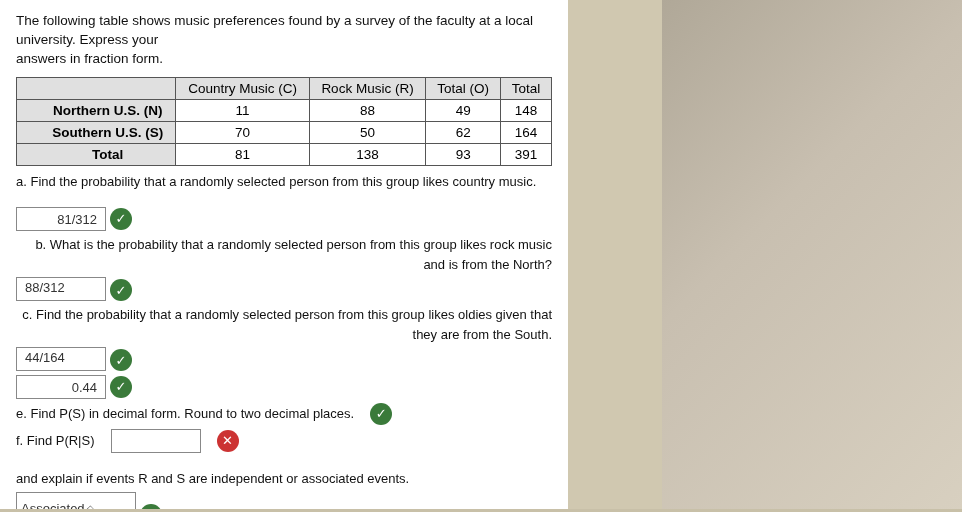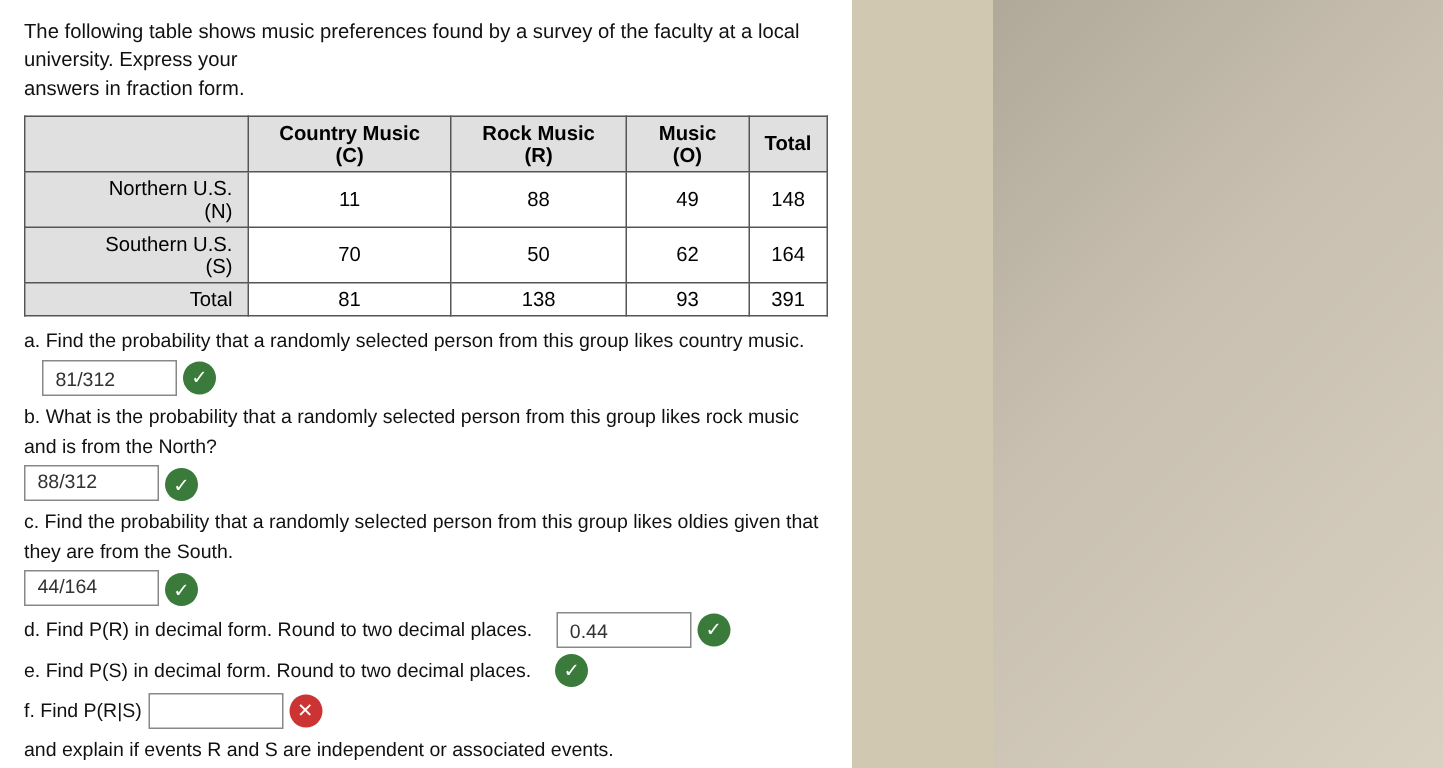--- a/index.html
+++ b/index.html
@@ -31,37 +31,38 @@
       margin-bottom: 6px;
     }
     th, td {
       border: 1px solid #555;
       padding: 3px 10px;
       text-align: center;
       font-size: 13.5px;
     }
     th {
       background: #e0e0e0;
+      font-weight: normal;
+    }
+    td.row-label {
+      text-align: center;
       font-weight: bold;
-    }
-    td.row-label {
-      text-align: right;
-      font-weight: normal;
       background: #e0e0e0;
       padding-left: 33px;
     }
     .question-row {
       font-size: 13px;
       color: #111;
       margin: 4px 0 2px 0;
       line-height: 1.5;
       display: flex;
       align-items: center;
       flex-wrap: wrap;
-      gap: 4px;
+      gap: 16px;
+      text-align: right;
     }
     .answer-box {
       border: 1px solid #888;
       background: #fff;
       padding: 2px 8px;
       min-width: 90px;
       height: 24px;
       display: inline-block;
       font-size: 13px;
       color: #333;
@@ -90,21 +91,20 @@
       background: #cc3333;
       color: white;
       font-size: 13px;
       vertical-align: middle;
       cursor: pointer;
     }
     .inline-answer {
       display: inline-flex;
       align-items: center;
       gap: 4px;
-      margin-left: 12px;
     }
     .block-answer {
       display: flex;
       align-items: flex-end;
       gap: 4px;
       margin: 3px 0 3px 0;
     }
     .dropdown-box {
       border: 1px solid #888;
       background: #fff;
@@ -164,21 +164,21 @@
     <span>The following table shows music preferences found by a survey of the faculty at a local university. Express your</span><br>
     <span>answers in fraction form.</span>
   </p>
 
   <table>
     <thead>
       <tr>
         <th></th>
         <th>Country Music (C)</th>
         <th>Rock Music (R)</th>
-        <th>Music (O)</th>
+        <th>Total (O)</th>
         <th>Total</th>
       </tr>
     </thead>
     <tbody>
       <tr>
         <td class="row-label">Northern U.S. (N)</td>
         <td>11</td>
         <td>88</td>
         <td>49</td>
         <td>148</td>
@@ -218,21 +218,20 @@
 
   <div class="question-row">
     <span>c. Find the probability that a randomly selected person from this group likes oldies given that they are from the South.</span>
   </div>
   <div class="block-answer">
     <span class="answer-box">44/164</span>
     <span class="check-icon">✓</span>
   </div>
 
   <div class="question-row">
-    <span>d. Find P(R) in decimal form. Round to two decimal places.</span>
     <span class="inline-answer">
       <span class="answer-box">0.44</span>
       <span class="check-icon">✓</span>
     </span>
   </div>
 
   <div class="question-row">
     <span>e. Find P(S) in decimal form. Round to two decimal places.</span>
     <span class="inline-answer">
       <span class="check-icon">✓</span>

